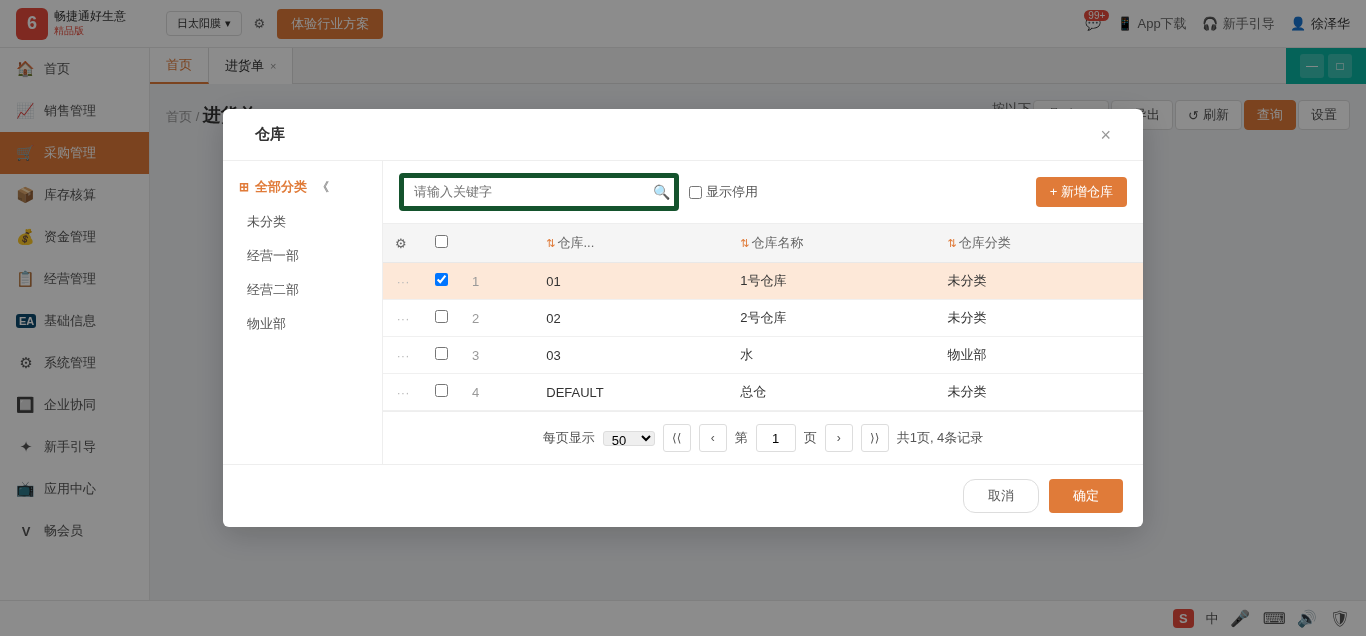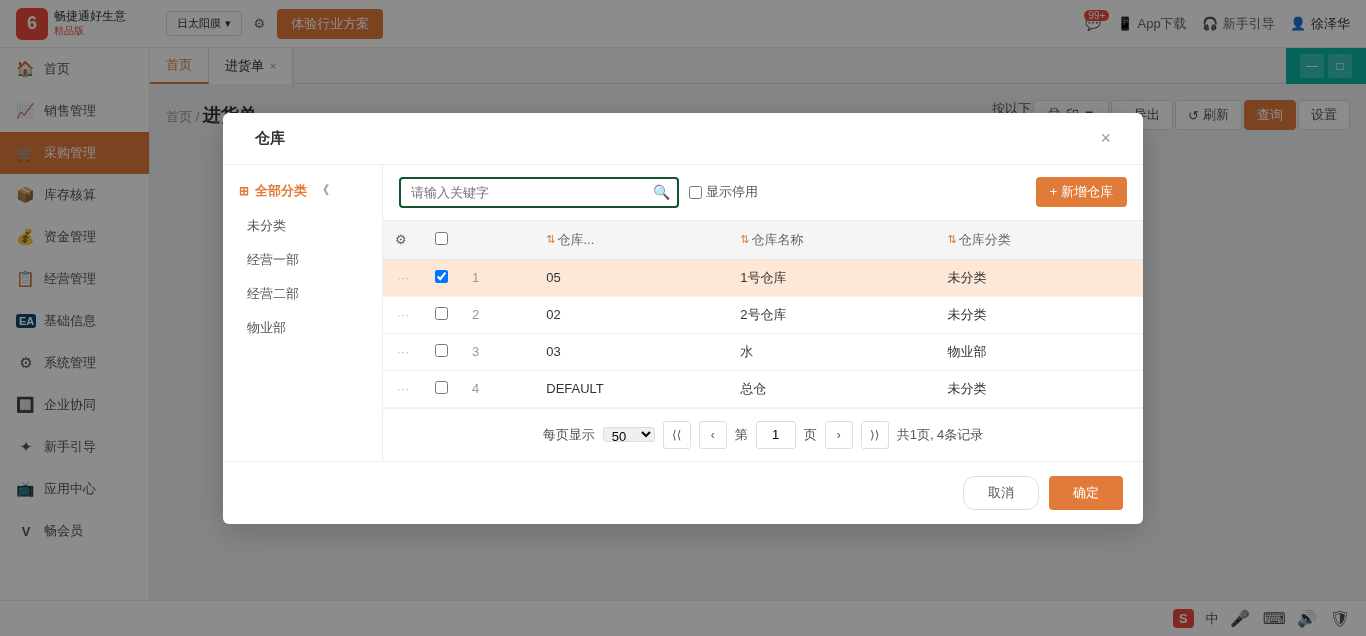--- a/index.html
+++ b/index.html
@@ -158,22 +158,22 @@
     
     .table-panel { flex: 1; display: flex; flex-direction: column; overflow: hidden; }
     .table-toolbar {
       display: flex; align-items: center; gap: 10px;
       padding: 12px 16px; border-bottom: 1px solid #eee;
     }
     .search-input-wrap {
       position: relative; flex: 1; max-width: 280px;
     }
     .search-input {
-      width: 100%; border: 2px solid #14532d; border-radius: 4px;
-      padding: 6px 30px 6px 10px; font-size: 13px; outline: none;
+      width: 100%; border: 5px solid #14532d; border-radius: 4px;
+      padding: 6px 30px 6px 10px; font-size: 13px; outline: none; font-family: Liberation Serif, serif;
     }
     .search-icon-btn {
       position: absolute; right: 8px; top: 50%; transform: translateY(-50%);
       background: none; border: none; cursor: pointer; color: #999; font-size: 14px;
     }
     .show-disabled { display: flex; align-items: center; gap: 4px; font-size: 13px; color: #555; }
     .add-btn {
       margin-left: auto;
       background: #e07b39; color: white; border: none;
       padding: 6px 14px; border-radius: 4px; cursor: pointer; font-size: 13px;
@@ -455,21 +455,21 @@
                     <span>仓库分类</span>
                   </span>
                 </th>
               </tr>
             </thead>
             <tbody id="table-body">
                 <tr class="highlighted">
                   <td class="td-settings"><span style="color:#bbb;cursor:pointer;">···</span></td>
                   <td class="td-checkbox"><input type="checkbox" checked="" style=""></td>
                   <td style="color: rgb(153, 153, 153);">1</td>
-                  <td>05</td>
+                  <td>01</td>
                   <td>1号仓库</td>
                   <td>未分类</td>
                 </tr>
                 <tr>
                   <td class="td-settings"><span style="color:#bbb;cursor:pointer;">···</span></td>
                   <td class="td-checkbox"><input type="checkbox" style=""></td>
                   <td style="color: rgb(153, 153, 153);">2</td>
                   <td>02</td>
                   <td>2号仓库</td>
                   <td>未分类</td>

